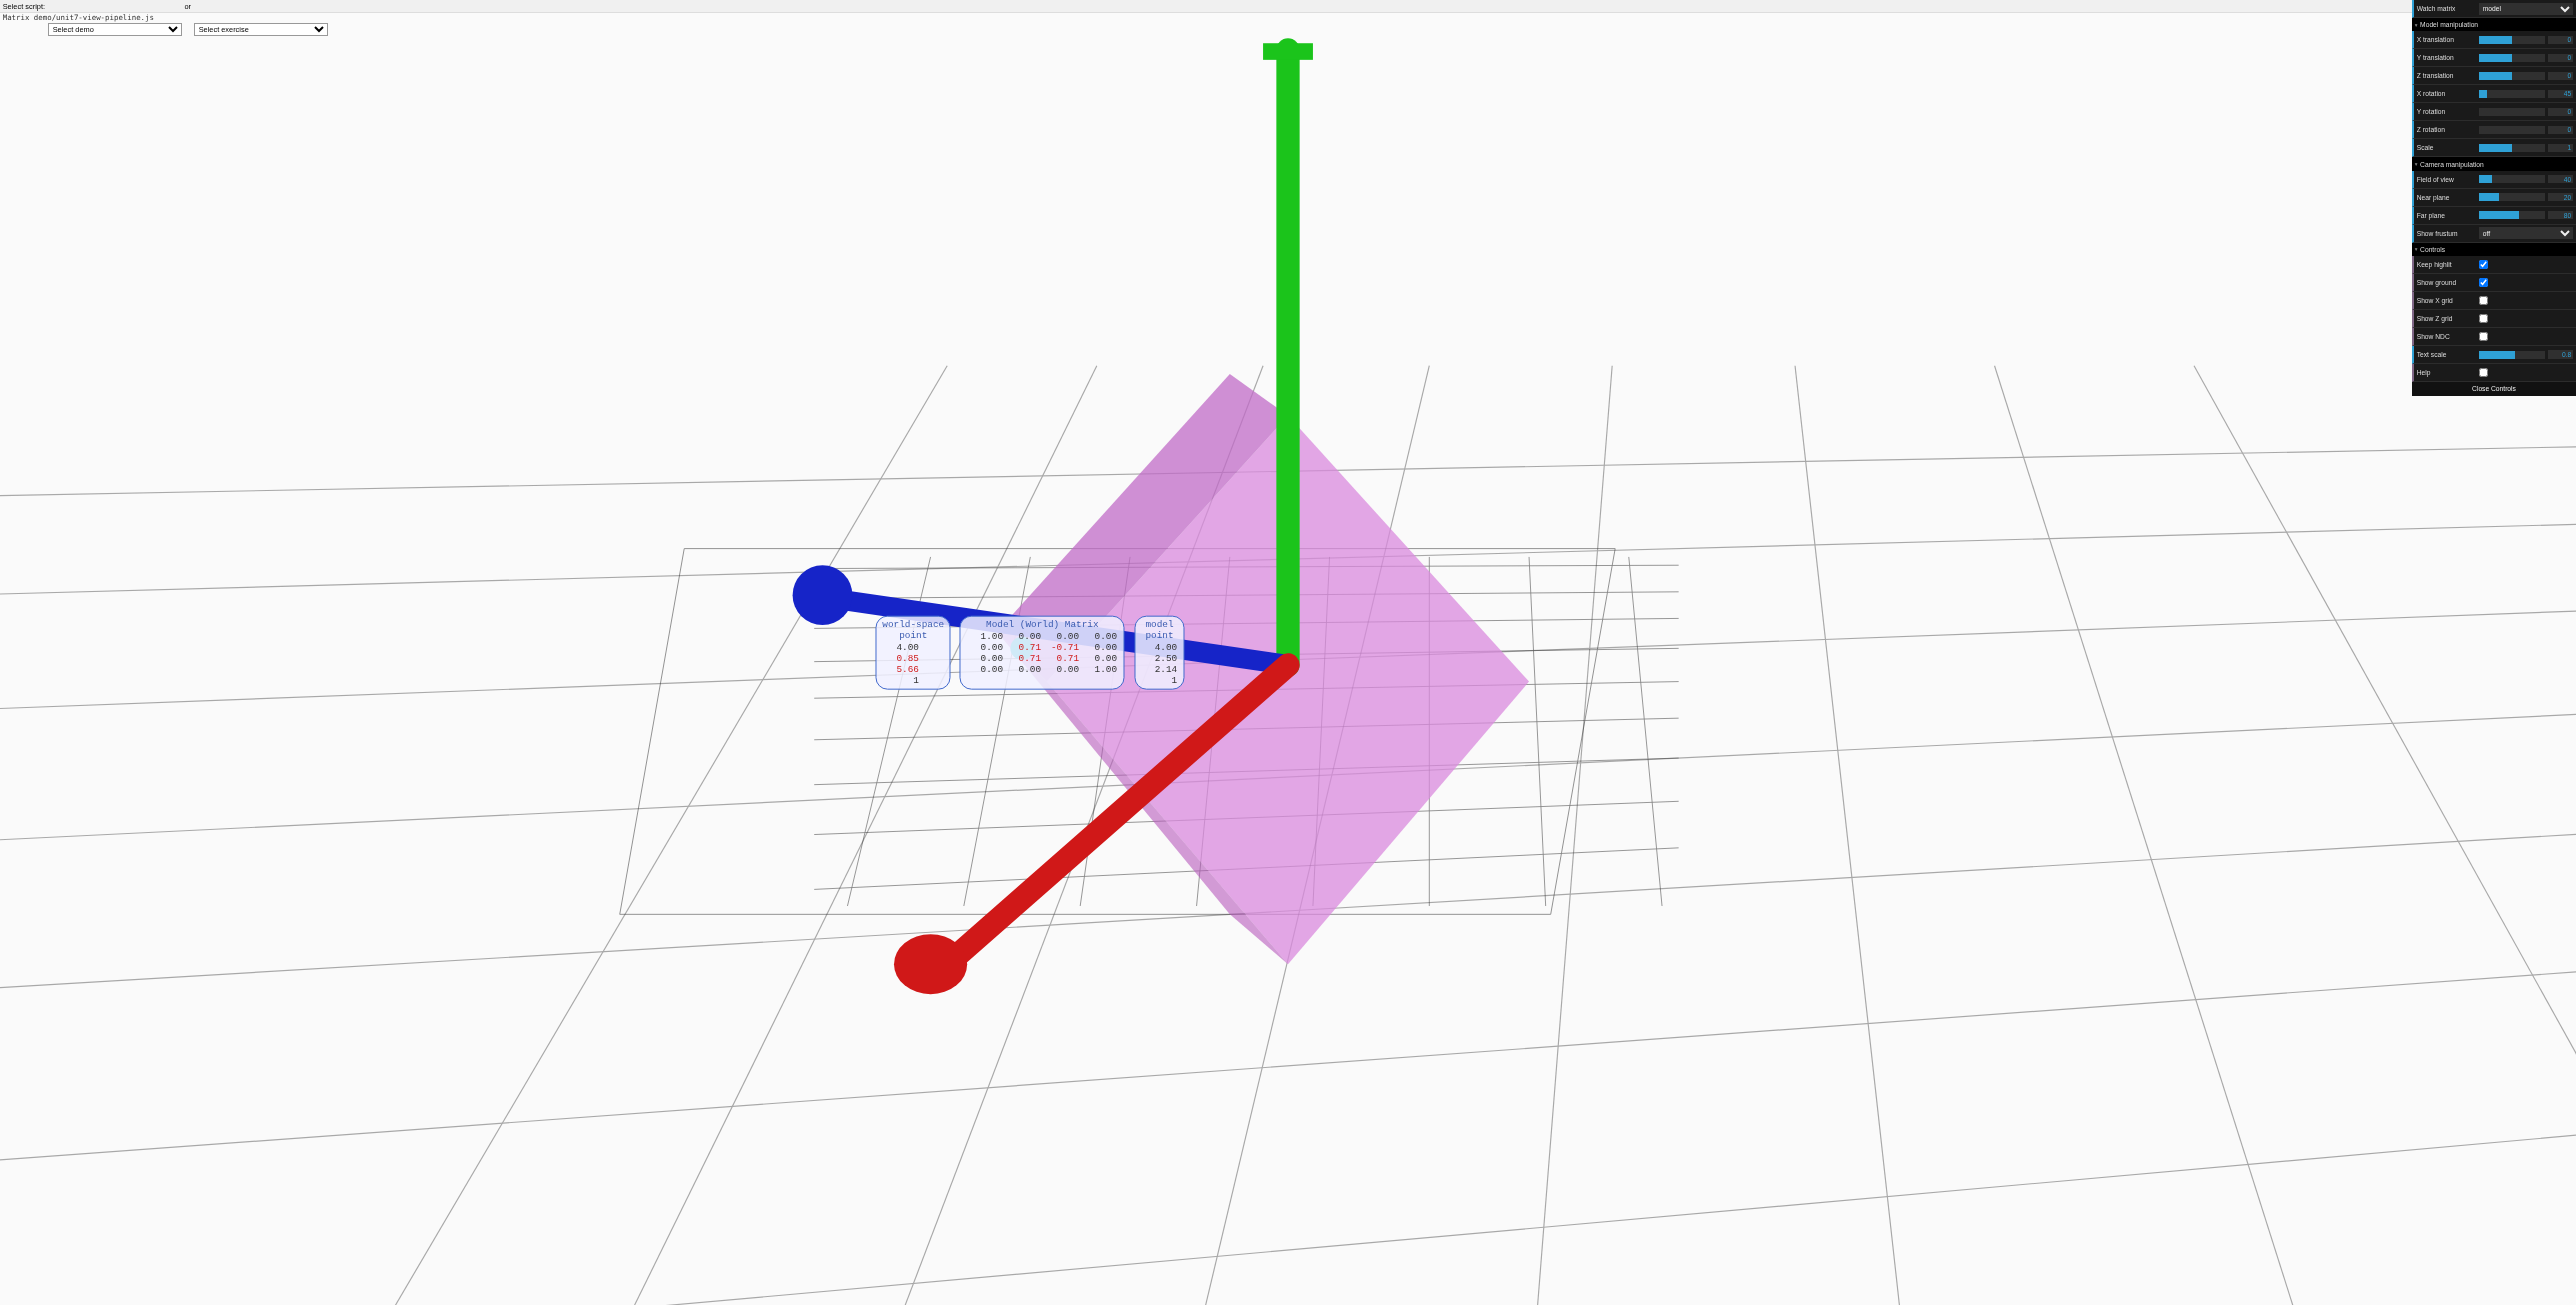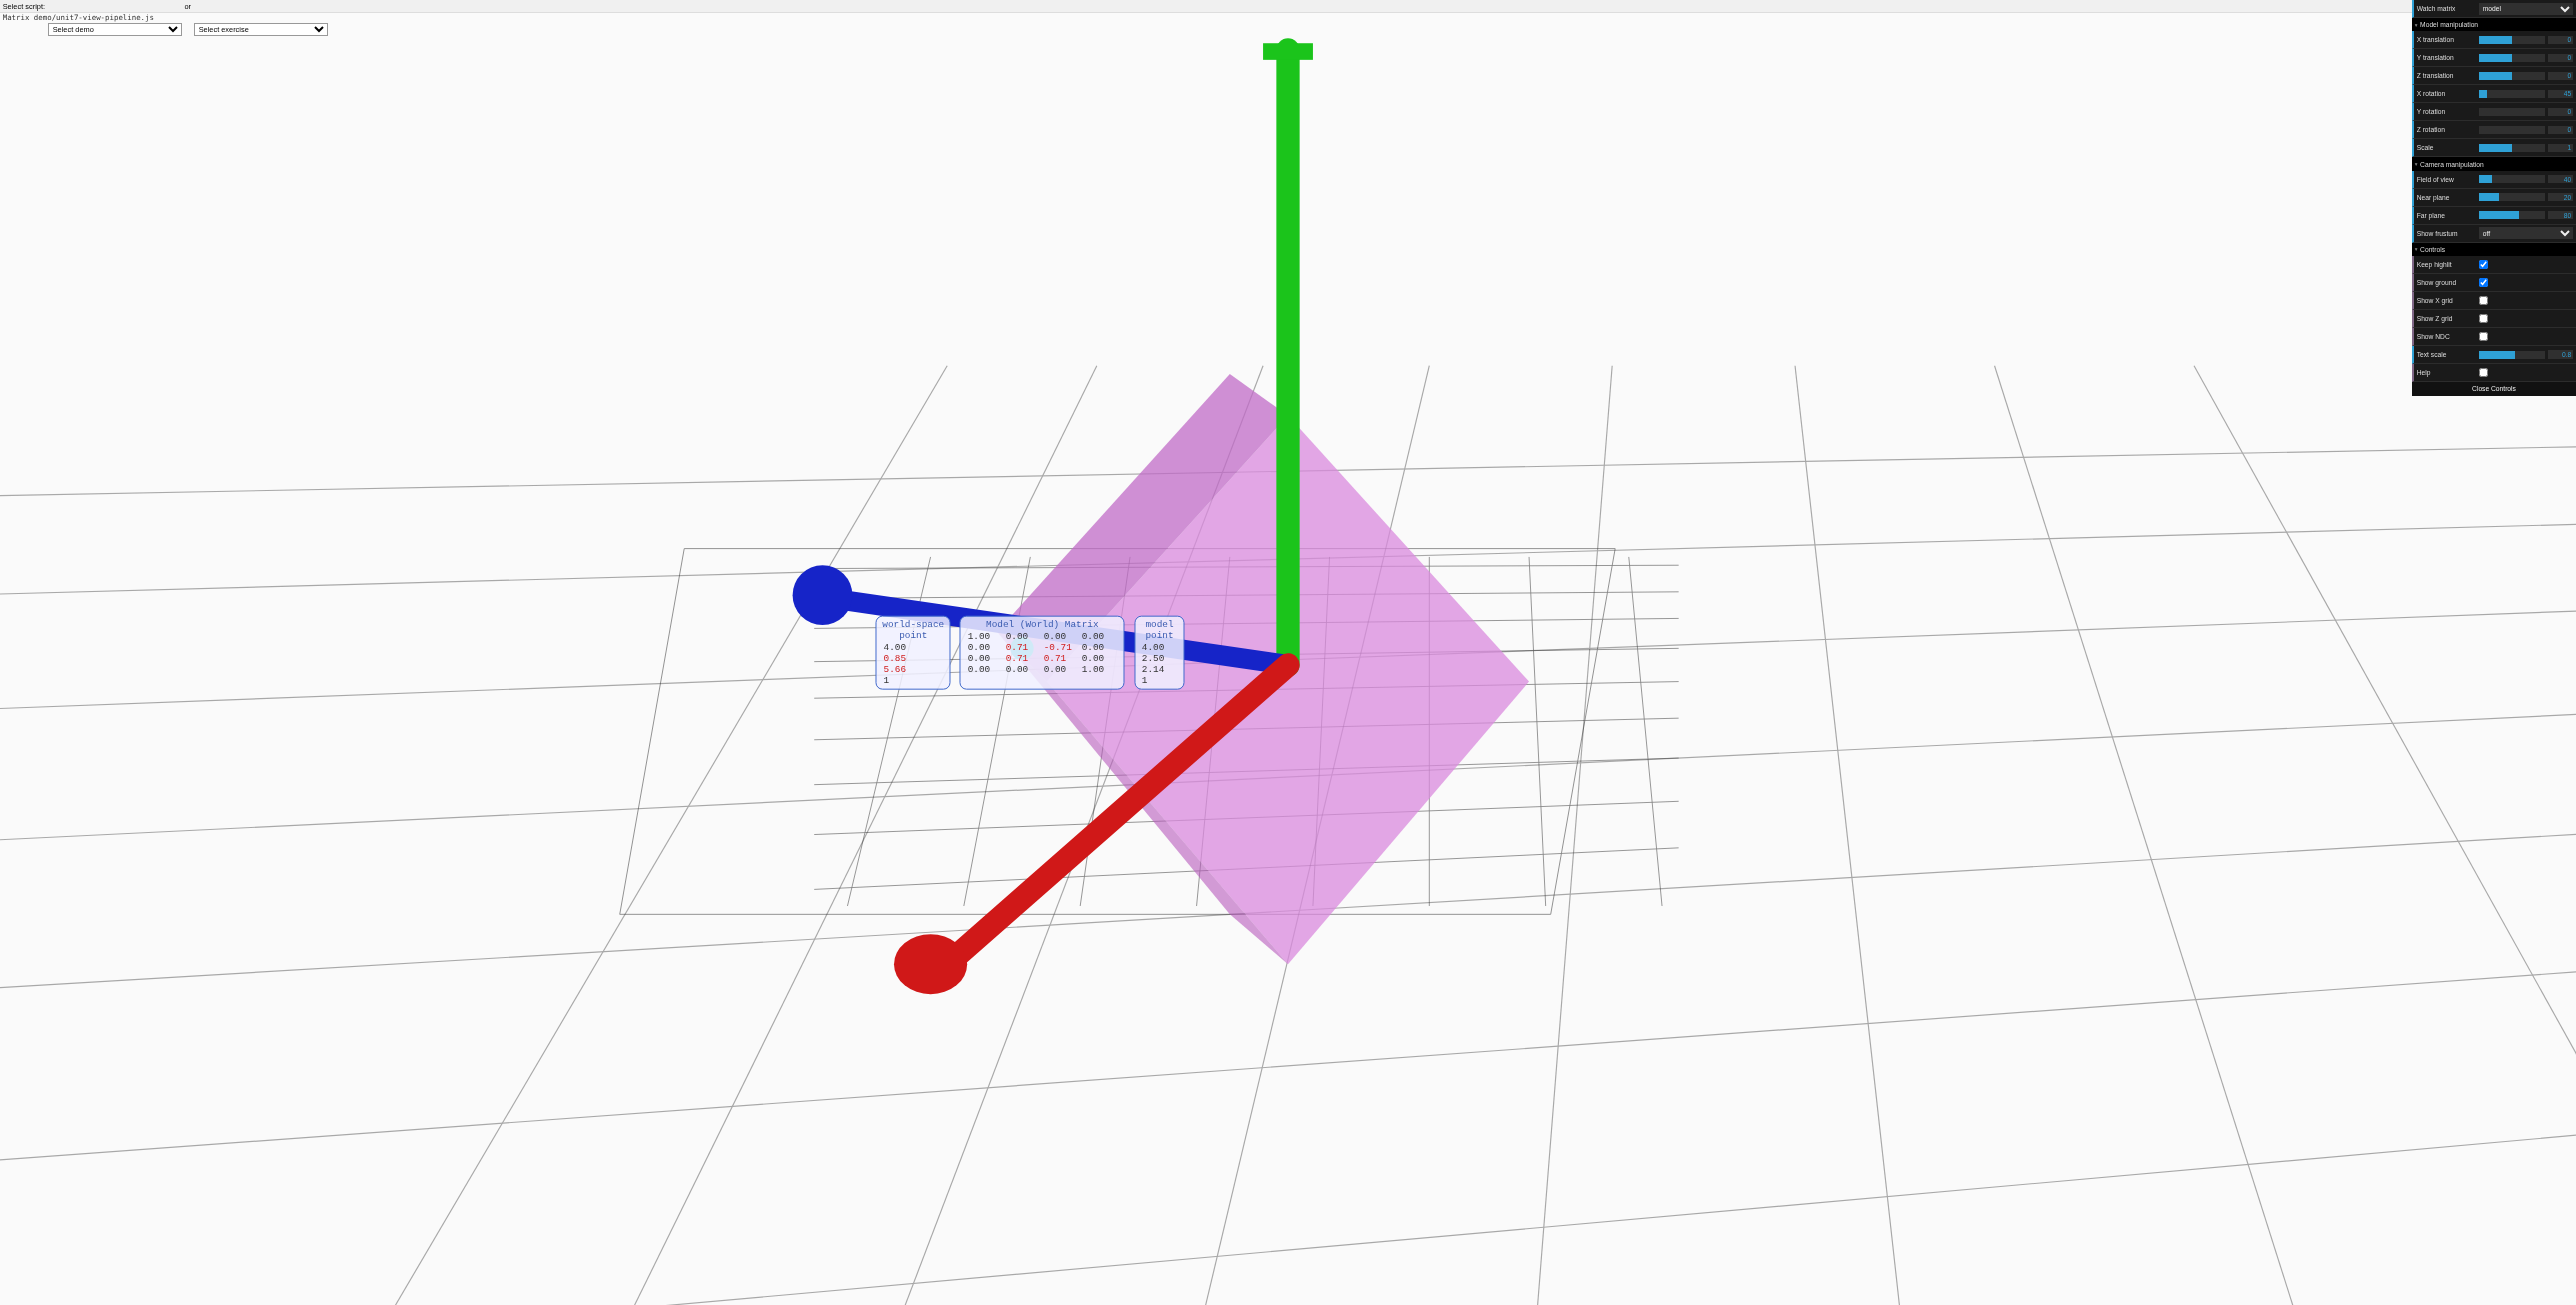--- a/index.html
+++ b/index.html
@@ -11,24 +11,24 @@
   .topbar label { font-size: 7.4px; }
   .topbar select { font-size: 7.4px; min-width: 134px; border: 0.7px solid #999; background: #fff; margin-top: 46px; }
   .showing { position: absolute; top: 13.4px; left: 2.7px; font-size: 7.4px; font-family: monospace; color: #333; }
 
   
   .viewport { position: absolute; top: 0; left: 0; right: 0; bottom: 0; overflow: hidden; z-index: -1; }
   .viewport svg { width: 100%; height: 100%; display: block; }
 
   
   .overlay-tables { position: absolute; top: 50%; left: 40%; transform: translate(-50%, -50%); display: flex; gap: 9.4px; font-family: "Courier New", monospace; font-size: 9.4px; }
-  .mat-panel { background: rgba(240,240,255,0.85); border: 1.3px solid #4169cc; border-radius: 7px; padding: 2.7px 5.4px; color: #333; }
+  .mat-panel { background: rgba(240,240,255,0.85); border: 1.3px solid #4169cc; border-radius: 12px; padding: 2.7px 5.4px; color: #333; }
   .mat-panel .title { text-align: center; color: #3a5bb0; white-space: pre; margin-bottom: 1.3px; }
   .mat-row { display: flex; }
-  .mat-cell { width: 38px; padding: 0 1.3px; }
+  .mat-cell { width: 38px; text-align: right; padding: 0 1.3px; }
   .mat-cell.hl { color: #d02020; }
   
   
   .gui { position: absolute; top: 0; right: 0; width: 164px; background: #1a1a1a; color: #eee; font-size: 6.7px; font-family: "Lucida Grande", sans-serif; z-index: 10; }
   .gui-row { display: flex; align-items: center; height: 18px; border-bottom: 0.7px solid #2c2c2c; border-left: 2px solid #2fa1d6; padding: 0 2.7px; }
   .gui-row.cbx { border-left-color: #806787; }
   .gui-row .lbl { flex: 0 0 62px; color: #ddd; white-space: nowrap; }
   .gui-row .ctrl { flex: 1; display: flex; align-items: center; gap: 2.7px; }
   .gui-row select { background: #303030; color: #eee; border: none; width: 100%; font-size: 6.7px; height: 12px; }
   .gui-slider { flex: 1; height: 8px; background: #303030; position: relative; }

